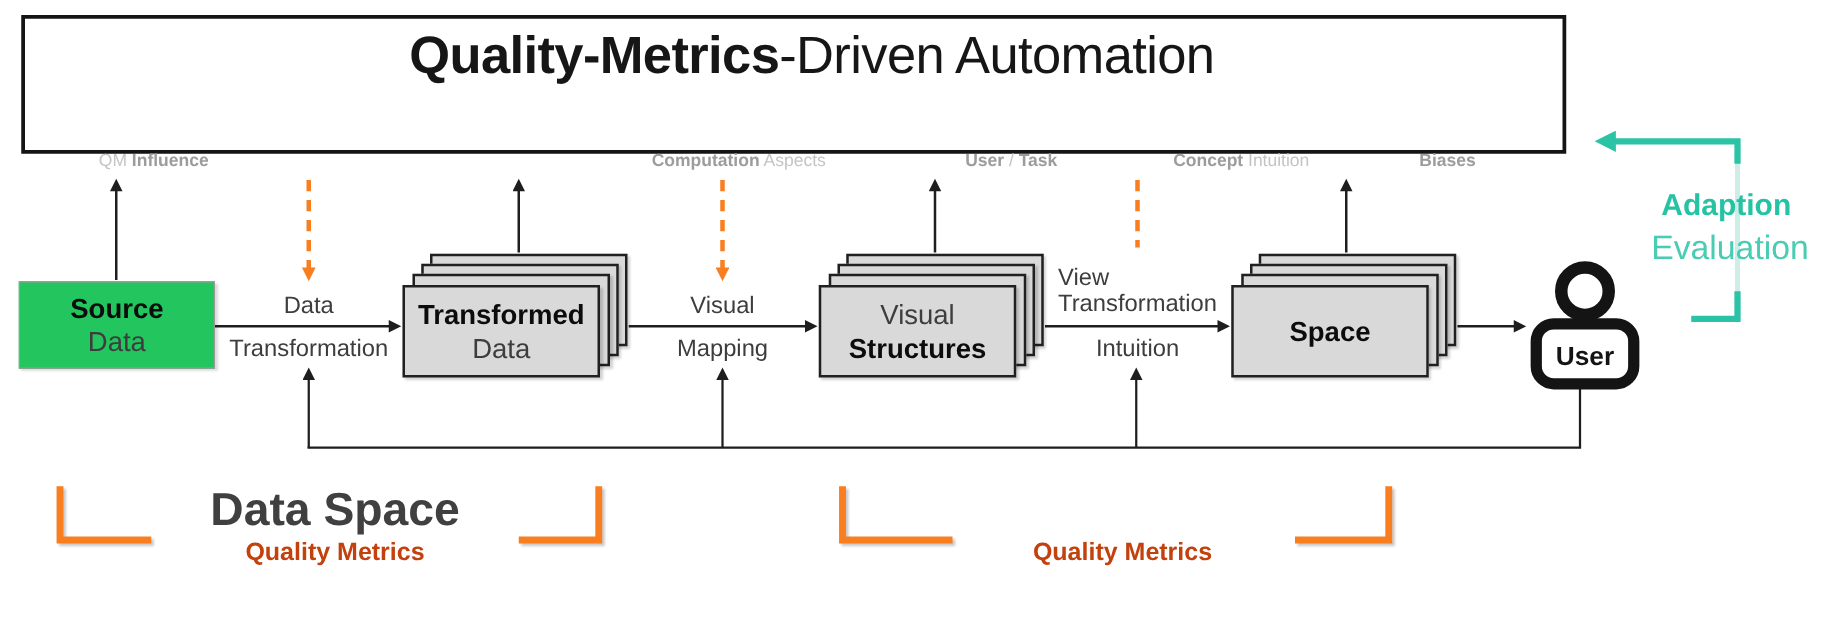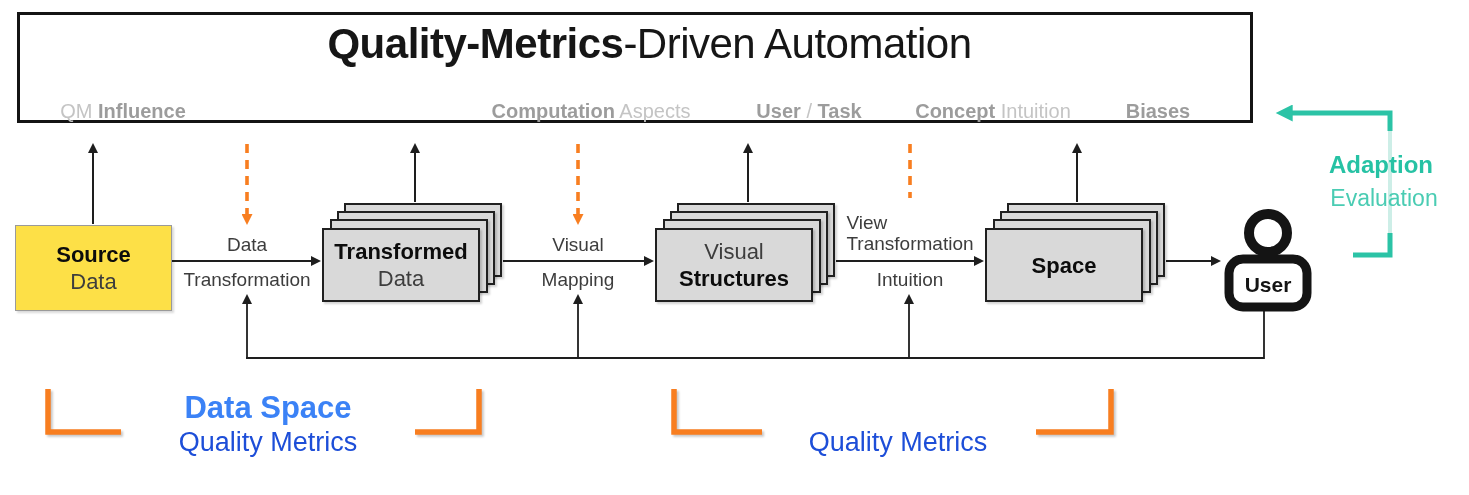--- a/index.html
+++ b/index.html
@@ -6,55 +6,55 @@
   body{font-family:"Liberation Sans","DejaVu Sans",sans-serif;}
   .canvas{position:relative;width:1469px;height:495px;background:#ffffff;overflow:hidden;}
   .layer{position:absolute;left:0;top:0;}
 
   
   .qm-box{position:absolute;left:17px;top:12px;width:1236px;height:111px;
           border:3.5px solid #141414;box-sizing:border-box;background:#ffffff;}
   .qm-title{position:absolute;left:0;right:0;top:6px;text-align:center;
             font-size:42px;line-height:46px;color:#161616;letter-spacing:-0.5px;white-space:pre;margin-left:29px;}
   .qm-title .tb{font-weight:700;}
-  .aspect{position:absolute;top:84px;transform:translateX(-50%);font-size:20px;
+  .aspect{position:absolute;top:101px;transform:translateX(-50%);font-size:14px;
           line-height:24px;white-space:pre;}
   .ab{font-weight:700;color:#9C9C9C;}
   .al{font-weight:400;color:#C4C4C4;}
 
   
   .stage{position:absolute;display:flex;flex-direction:column;align-items:center;justify-content:center;}
-  .stage.solo{left:15px;top:225px;width:157px;height:86px;background:#fde047;
+  .stage.solo{left:15px;top:225px;width:157px;height:70px;background:#22c55e;
               border:1.5px solid #9A9A9A;box-sizing:border-box;box-shadow:2px 2px 2px rgba(0,0,0,0.15);}
   .stack{position:absolute;top:203px;width:181px;height:99px;}
   .card{position:absolute;width:158px;height:74px;background:#D9D9D9;border:2px solid #202020;
         box-sizing:border-box;box-shadow:2px 2px 2px rgba(0,0,0,0.18);}
   .c3{left:22px;top:0;}
   .c2{left:15px;top:8px;}
   .c1{left:8px;top:16px;}
   .cfront{left:0;top:25px;display:flex;flex-direction:column;align-items:center;justify-content:center;}
   .sline{font-size:22px;line-height:27px;color:#3D3D3D;text-align:center;}
   .sline.b{font-weight:700;color:#0C0C0C;}
 
   
   .tlabel{position:absolute;transform:translateX(-50%);font-size:19px;line-height:21px;
           color:#3D3D3D;white-space:nowrap;}
   .tlabel .line{display:block;}
 
   
   .adaption-title{position:absolute;left:1381px;top:148px;transform:translateX(-50%);
                   font-size:24px;line-height:34px;font-weight:700;color:#26C2A4;white-space:nowrap;}
   .adaption-sub{position:absolute;left:1384px;top:183px;transform:translateX(-50%);
-                font-size:23px;line-height:30px;font-weight:400;color:#4ACCB3;white-space:nowrap;}
+                font-size:27px;line-height:30px;font-weight:400;color:#4ACCB3;white-space:nowrap;}
 
   
-  .qmg-title{position:absolute;transform:translateX(-50%);font-size:31px;line-height:33px;
-             font-weight:700;color:#3b82f6;white-space:nowrap;}
-  .qmg-sub{position:absolute;transform:translateX(-50%);font-size:27px;line-height:30px;
-           font-weight:400;color:#1d4ed8;white-space:nowrap;}
+  .qmg-title{position:absolute;transform:translateX(-50%);font-size:37px;line-height:33px;
+             font-weight:700;color:#404040;white-space:nowrap;}
+  .qmg-sub{position:absolute;transform:translateX(-50%);font-size:20px;line-height:30px;
+           font-weight:700;color:#c2410c;white-space:nowrap;}
 
   .user-svg{position:absolute;left:1222px;top:202px;}
   .bracket{filter:drop-shadow(2px 2px 1px rgba(0,0,0,0.22));}
 </style>
 </head>
 <body>
 
 <div class="canvas">
 
   <svg class="layer" width="1469" height="495" viewBox="0 0 1469 495">

